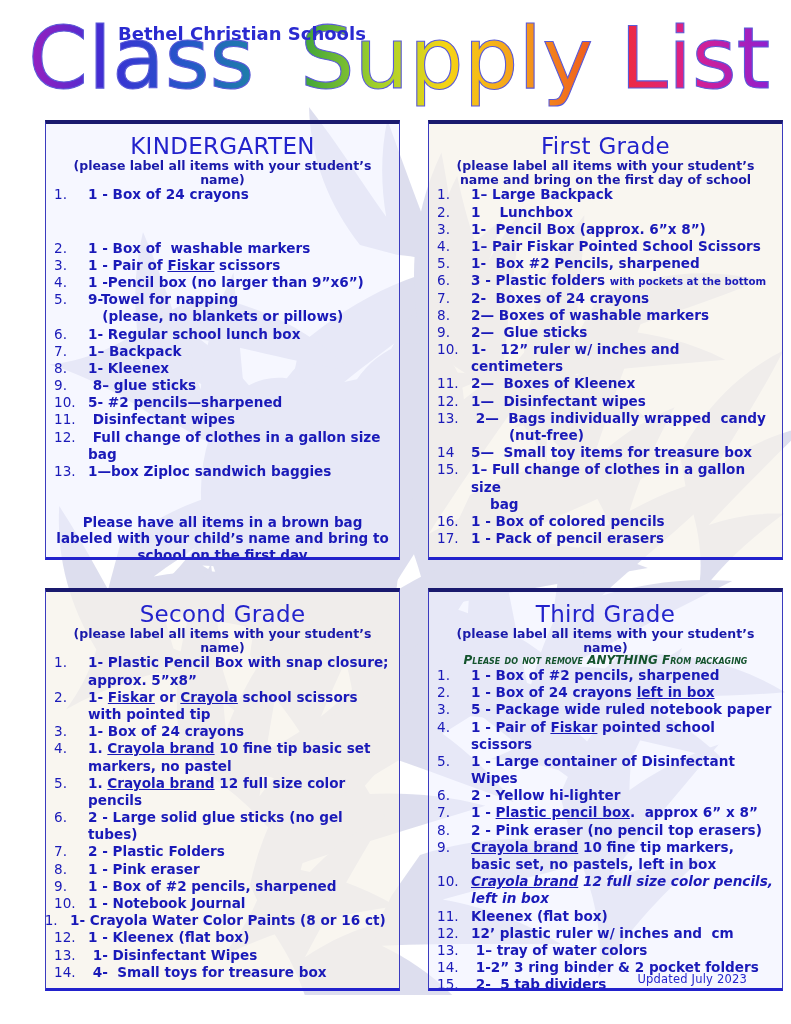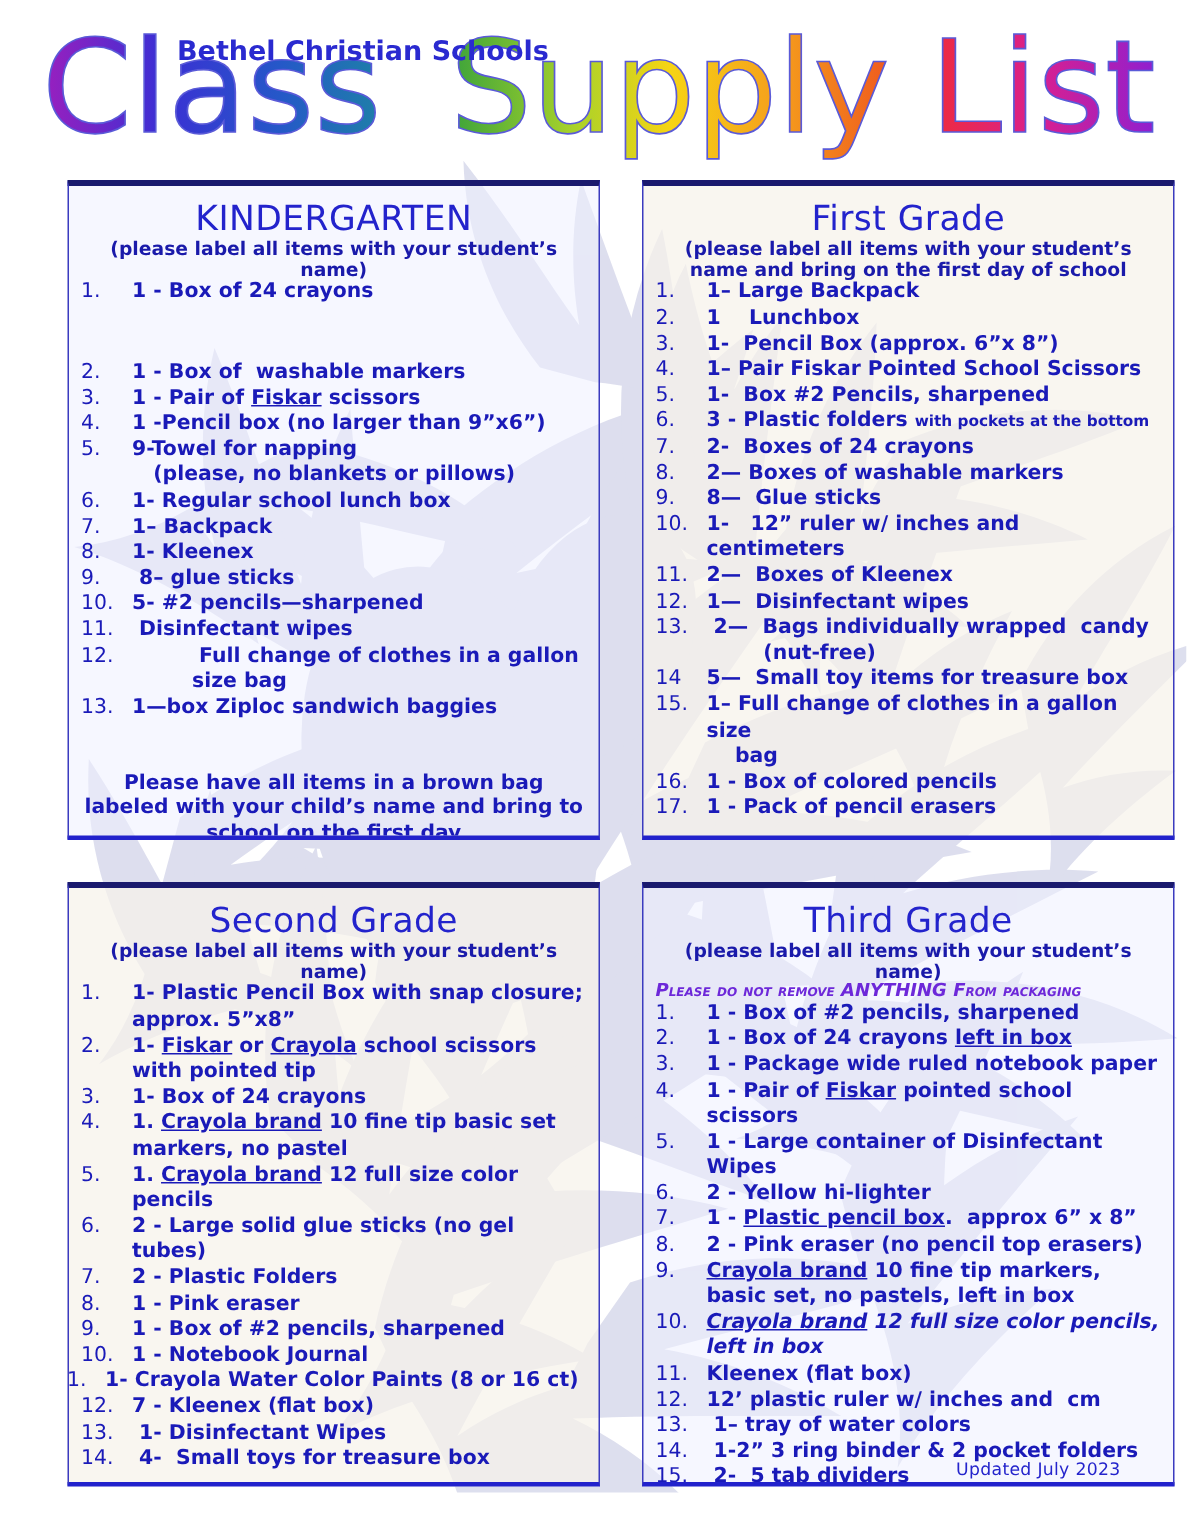--- a/index.html
+++ b/index.html
@@ -76,26 +76,26 @@
   }
   .grade-sub {
     text-align: center;
     font-size: 12.5px;
     font-weight: bold;
     color: #1a1aaa;
     line-height: 1.08;
     margin: 1px 4px 0 4px;
   }
   .grade-sub2 {
-    text-align: left;
+    text-align: center;
     font-size: 12px;
     font-weight: bold;
     font-style: italic;
     font-variant: small-caps;
-    color: #6d28d9;
+    color: #14532d;
     line-height: 1.05;
     margin: 0;
   }
 
   ol.items {
     list-style: none;
     margin: 0;
     padding: 0;
     color: #1a1ab8;
     font-weight: bold;
@@ -262,21 +262,21 @@
         <li>
           <span class="num">10.</span>
           <span class="txt" style="white-space: pre-wrap;">5- #2 pencils—sharpened</span>
         </li>
         <li>
           <span class="num">11.</span>
           <span class="txt" style="white-space: pre-wrap;"> Disinfectant wipes</span>
         </li>
         <li>
           <span class="num">12.</span>
-          <span class="txt" style="white-space: pre-wrap; margin-left: 40px;"> Full change of clothes in a gallon size bag</span>
+          <span class="txt" style="white-space: pre-wrap;"> Full change of clothes in a gallon size bag</span>
         </li>
         <li>
           <span class="num">13.</span>
           <span class="txt" style="white-space: pre-wrap;">1—box Ziploc sandwich baggies</span>
         </li>
       </ol>
       <div class="closing-note">Please have all items in a brown bag labeled with your child’s name and bring to school on the first day</div>
     </div>
     <div class="box tint-warm">
       <div class="grade-title">First Grade</div>
@@ -309,21 +309,21 @@
         <li>
           <span class="num">7.</span>
           <span class="txt" style="white-space: pre-wrap;">2-  Boxes of 24 crayons</span>
         </li>
         <li>
           <span class="num">8.</span>
           <span class="txt" style="white-space: pre-wrap;">2— Boxes of washable markers</span>
         </li>
         <li>
           <span class="num">9.</span>
-          <span class="txt" style="white-space: pre-wrap;">8—  Glue sticks</span>
+          <span class="txt" style="white-space: pre-wrap;">2—  Glue sticks</span>
         </li>
         <li>
           <span class="num">10.</span>
           <span class="txt" style="white-space: pre-wrap;">1-   12” ruler w/ inches and centimeters</span>
         </li>
         <li>
           <span class="num">11.</span>
           <span class="txt" style="white-space: pre-wrap;">2—  Boxes of Kleenex</span>
         </li>
         <li>
@@ -397,21 +397,21 @@
         <li>
           <span class="num">10.</span>
           <span class="txt" style="white-space: pre-wrap;">1 - Notebook Journal</span>
         </li>
         <li class="flush">
           <span class="num">11.</span>
           <span class="txt" style="white-space: pre-wrap;">1- Crayola Water Color Paints (8 or 16 ct)</span>
         </li>
         <li>
           <span class="num">12.</span>
-          <span class="txt" style="white-space: pre-wrap;">7 - Kleenex (flat box)</span>
+          <span class="txt" style="white-space: pre-wrap;">1 - Kleenex (flat box)</span>
         </li>
         <li>
           <span class="num">13.</span>
           <span class="txt" style="white-space: pre-wrap;"> 1- Disinfectant Wipes</span>
         </li>
         <li>
           <span class="num">14.</span>
           <span class="txt" style="white-space: pre-wrap;"> 4-  Small toys for treasure box</span>
         </li>
       </ol>
@@ -424,21 +424,21 @@
         <li>
           <span class="num">1.</span>
           <span class="txt" style="white-space: pre-wrap;">1 - Box of #2 pencils, sharpened</span>
         </li>
         <li>
           <span class="num">2.</span>
           <span class="txt" style="white-space: pre-wrap;">1 - Box of 24 crayons <span class="u">left in box</span></span>
         </li>
         <li>
           <span class="num">3.</span>
-          <span class="txt" style="white-space: pre-wrap;">1 - Package wide ruled notebook paper</span>
+          <span class="txt" style="white-space: pre-wrap;">5 - Package wide ruled notebook paper</span>
         </li>
         <li>
           <span class="num">4.</span>
           <span class="txt" style="white-space: pre-wrap;">1 - Pair of <span class="u">Fiskar</span> pointed school scissors</span>
         </li>
         <li>
           <span class="num">5.</span>
           <span class="txt" style="white-space: pre-wrap;">1 - Large container of Disinfectant Wipes</span>
         </li>
         <li>

